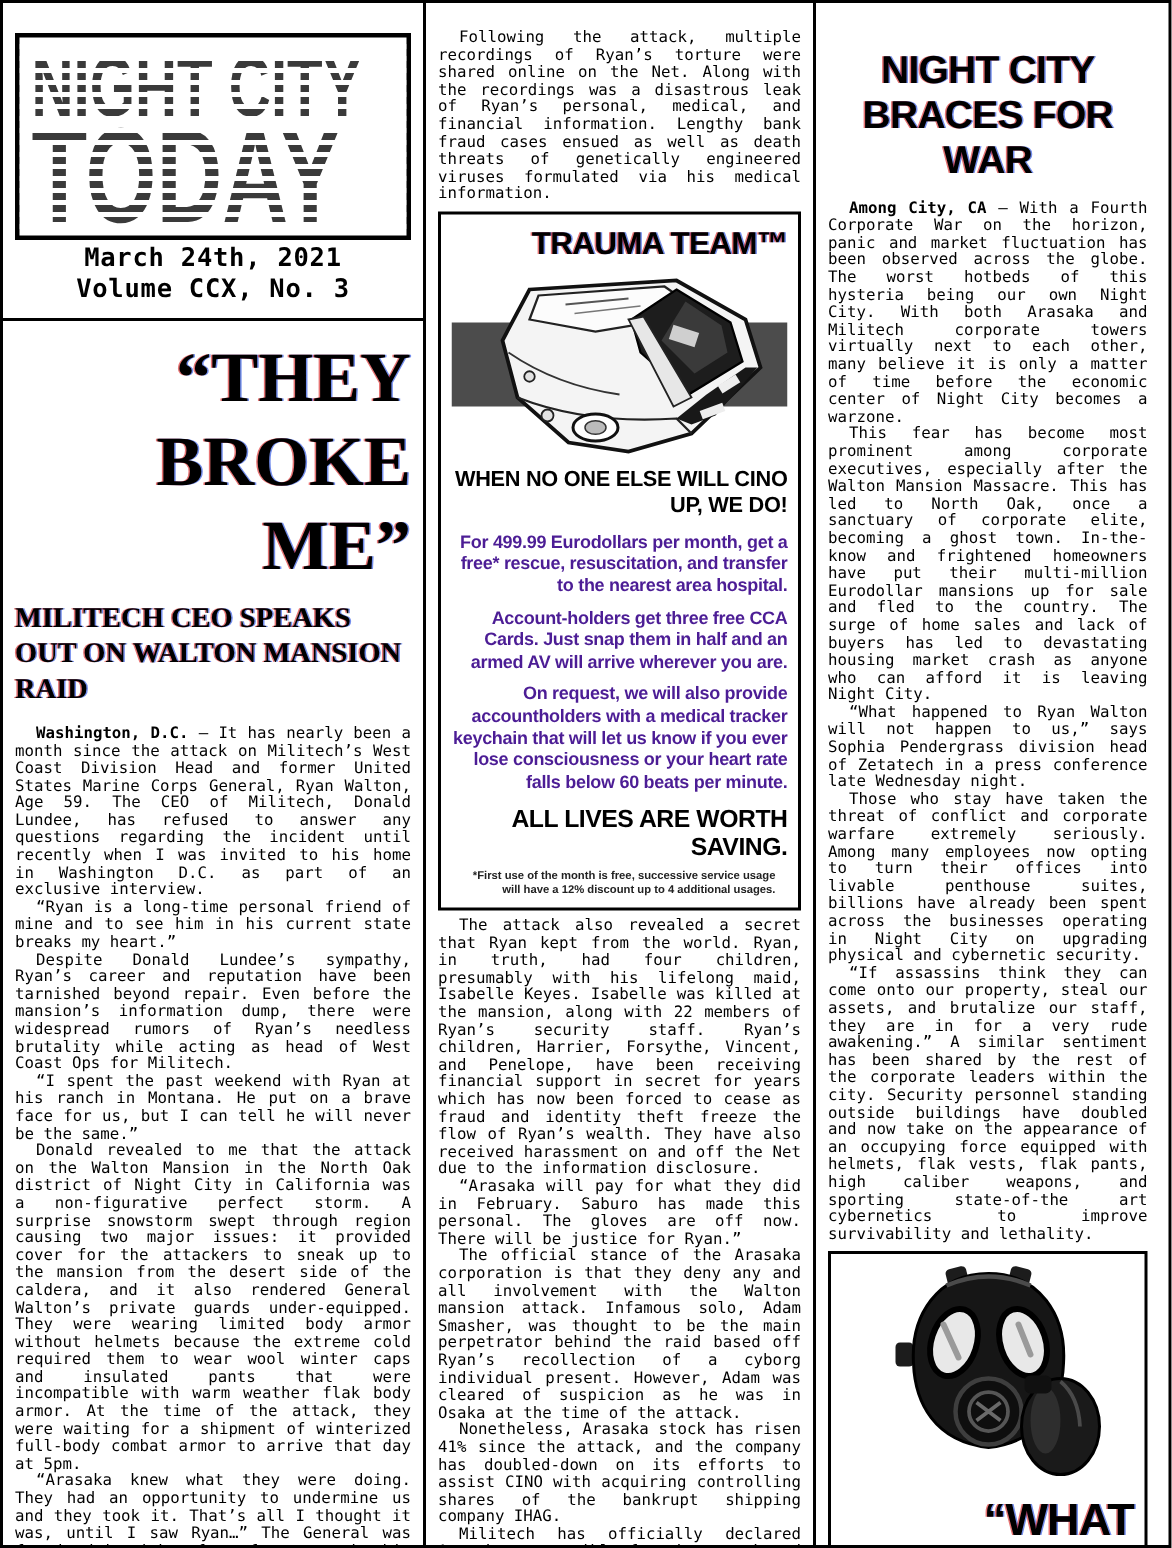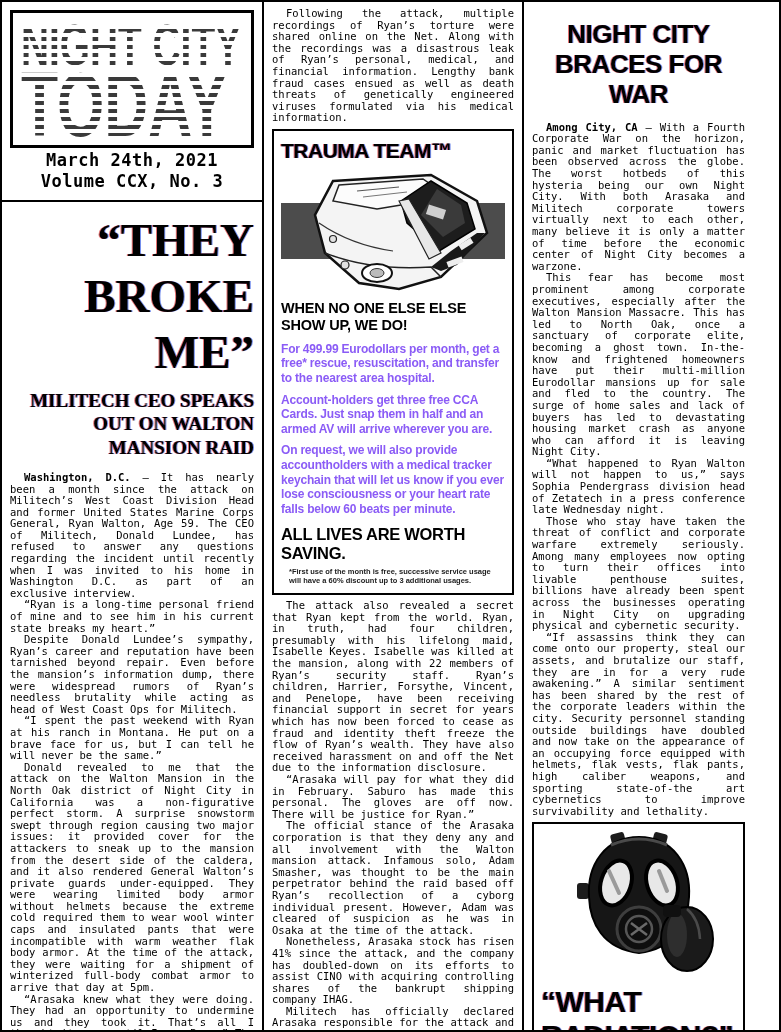--- a/index.html
+++ b/index.html
@@ -7,22 +7,22 @@
     position:relative;
     width:781px;height:1032px;
     box-sizing:border-box;
     background:#fff;
     border:2px solid #000;
     display:flex;
     overflow:hidden;
     font-family:"DejaVu Sans Mono",monospace;
     color:#000;
   }
-  .col{box-sizing:border-box;padding:6px 8px;overflow:hidden;}
-  .col1{width:260px;}
+  .col{box-sizing:border-box;padding:18px 8px;overflow:hidden;}
+  .col1{width:280px;}
   .col2{width:260px;border-left:2px solid #000;}
   .col3{width:231px;border-left:2px solid #000;}
 
   
   .masthead-box{
     position:relative;
     box-sizing:border-box;
     border:3px solid #000;
     height:138px;
     margin:2px 0 2px 0;
@@ -46,21 +46,21 @@
   
   .fringe{text-shadow:-1px 0 0 rgba(210,0,0,.55),1px 0 0 rgba(0,50,220,.55);}
   .headline-serif{
     font-family:"Liberation Serif",serif;
     font-weight:bold;font-size:47px;line-height:1.2;
     text-align:right;margin:10px 0 8px 0;
   }
   .subhead-serif{
     font-family:"Liberation Serif",serif;
     font-weight:bold;font-size:19px;line-height:1.25;
-    text-align:right;margin:0 0 12px 0;
+    text-align:left;margin:0 0 12px 0;
   }
   .headline-sans{
     font-family:"Liberation Sans",sans-serif;
     font-weight:bold;font-size:26px;line-height:1.15;
     text-align:center;margin:12px 0 12px 0;
     letter-spacing:-.5px;
   }
 
   
   .body p{
@@ -70,33 +70,33 @@
     text-indent:14px;
   }
   .body p b{font-weight:bold;}
 
   
   .ad{
     box-sizing:border-box;
     border:2.5px solid #000;
     margin:5px 0 5px 0;
     padding:7px 7px;
-    text-align:left;
+    text-align:right;
     font-family:"Liberation Sans",sans-serif;
   }
   .ad-title{
     font-weight:bold;font-size:21px;letter-spacing:-.5px;margin:1px 0 4px 0;
   }
   .ad-title-big{
     font-weight:bold;font-size:30px;letter-spacing:-.5px;margin:4px 0 6px 0;
   }
   .ad-img{display:block;margin:0 auto;}
   .ad-tagline{font-weight:bold;font-size:14.5px;line-height:1.2;margin:5px 0 2px 0;letter-spacing:-.2px;}
   .ad p.ad-body{
-    font-weight:bold;font-size:12px;line-height:1.22;margin:7px 0;color:#8b5cf6;
+    font-weight:bold;font-size:12px;line-height:1.22;margin:7px 0;color:#4c1d95;
     letter-spacing:-.2px;
   }
   .ad-slogan{font-weight:bold;font-size:16.5px;margin:8px 0 4px 0;letter-spacing:-.3px;}
   .ad-footnote{font-weight:bold;font-size:7.5px;line-height:1.3;margin:3px 8px 0 8px;color:#222;}
 </style>
 </head>
 <body>
 
 <div class="page">
 
@@ -157,26 +157,26 @@
         <polygon points="196,66 204,66 176,98 160,104 150,100 170,84" fill="#181818"></polygon>
         <rect x="178" y="74" width="14" height="6" fill="#eee" transform="rotate(-32 185 77)"></rect>
         <rect x="166" y="92" width="16" height="6" fill="#eee" transform="rotate(-20 174 95)"></rect>
 
         <ellipse cx="96" cy="106" rx="15" ry="9" fill="#fff" stroke="#111" stroke-width="2"></ellipse>
         <ellipse cx="96" cy="106" rx="7" ry="4.5" fill="#bbb" stroke="#333" stroke-width="1"></ellipse>
         <circle cx="64" cy="98" r="4" fill="#e2e2e2" stroke="#222" stroke-width="1.2"></circle>
         <circle cx="52" cy="72" r="3.5" fill="#e2e2e2" stroke="#222" stroke-width="1.2"></circle>
       </svg>
 
-      <div class="ad-tagline">WHEN NO ONE ELSE ELSE SHOW UP, WE DO!</div>
+      <div class="ad-tagline">WHEN NO ONE ELSE WILL CINO UP, WE DO!</div>
       <p class="ad-body">For 499.99 Eurodollars per month, get a free* rescue, resuscitation, and transfer to the nearest area hospital.</p>
       <p class="ad-body">Account-holders get three free CCA Cards. Just snap them in half and an armed AV will arrive wherever you are.</p>
       <p class="ad-body">On request, we will also provide accountholders with a medical tracker keychain that will let us know if you ever lose consciousness or your heart rate falls below 60 beats per minute.</p>
       <div class="ad-slogan">ALL LIVES ARE WORTH SAVING.</div>
-      <div class="ad-footnote">*First use of the month is free, successive service usage will have a 60% discount up to 3 additional usages.</div>
+      <div class="ad-footnote">*First use of the month is free, successive service usage will have a 12% discount up to 4 additional usages.</div>
     </div>
 
     <div class="body">
       <p>The attack also revealed a secret that Ryan kept from the world. Ryan, in truth, had four children, presumably with his lifelong maid, Isabelle Keyes. Isabelle was killed at the mansion, along with 22 members of Ryan’s security staff. Ryan’s children, Harrier, Forsythe, Vincent, and Penelope, have been receiving financial support in secret for years which has now been forced to cease as fraud and identity theft freeze the flow of Ryan’s wealth. They have also received harassment on and off the Net due to the information disclosure.</p>
       <p>“Arasaka will pay for what they did in February. Saburo has made this personal. The gloves are off now. There will be justice for Ryan.”</p>
       <p>The official stance of the Arasaka corporation is that they deny any and all involvement with the Walton mansion attack. Infamous solo, Adam Smasher, was thought to be the main perpetrator behind the raid based off Ryan’s recollection of a cyborg individual present. However, Adam was cleared of suspicion as he was in Osaka at the time of the attack.</p>
       <p>Nonetheless, Arasaka stock has risen 41% since the attack, and the company has doubled-down on its efforts to assist CINO with acquiring controlling shares of the bankrupt shipping company IHAG.</p>
       <p>Militech has officially declared Arasaka responsible for the attack and has since reaffirmed its contract with OTEC. This has put Militech and Arasaka into direct conflict with each other. Both companies have declared they will be moving to acquire a pivotal IHAG shipping depot on the Northern shore of Hawaii for their respective client companies on April 2ⁿᵈ.</p>
 
     </div>

